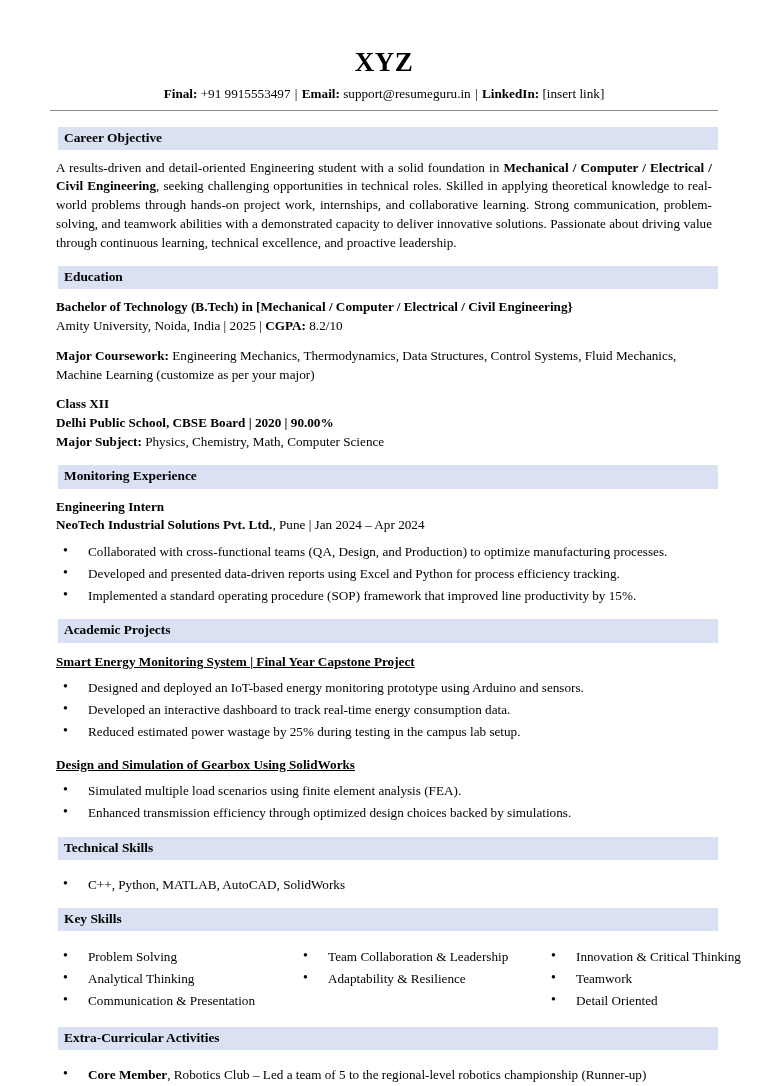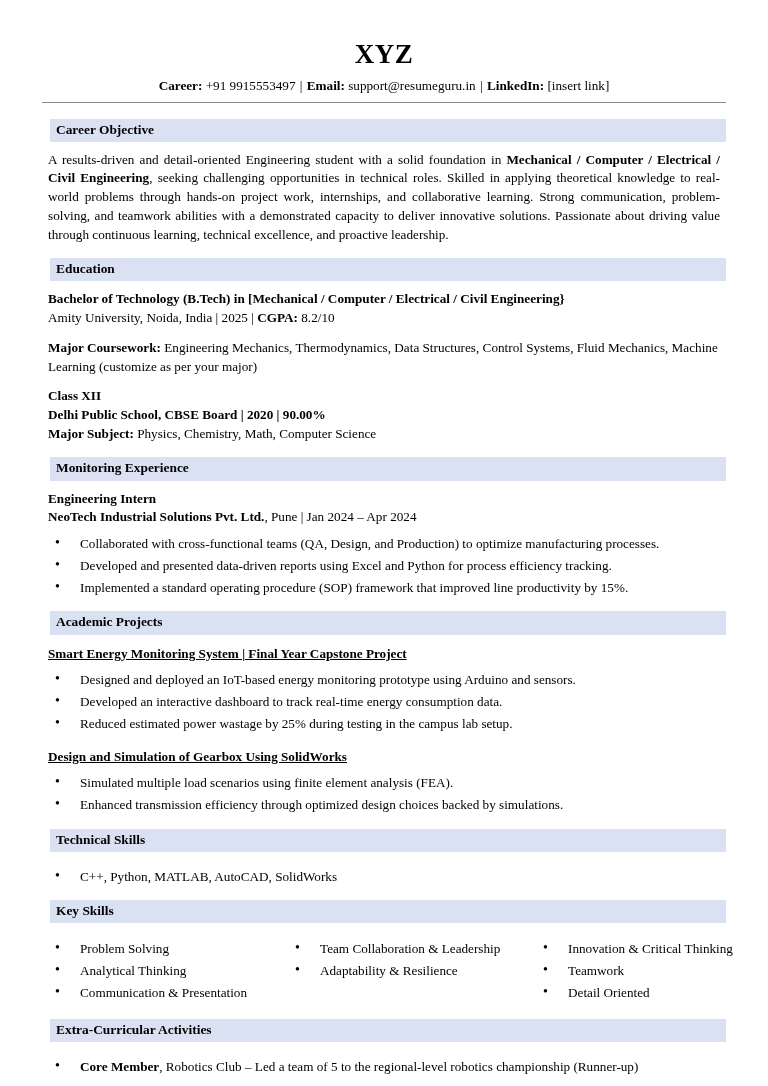--- a/index.html
+++ b/index.html
@@ -12,21 +12,21 @@
     width: 768px;
     height: 1086px;
     font-family: "Liberation Serif", "DejaVu Serif", serif;
     color: #000000;
     -webkit-font-smoothing: antialiased;
   }
 
   .page {
     width: 768px;
     height: 1086px;
-    padding: 4px;
+    padding: 12px;
     position: relative;
     background: #ffffff;
   }
 
   
   .doc-header {
     padding: 36px 38px 0 38px;
   }
   .cand-name {
     text-align: center;
@@ -135,21 +135,21 @@
   .proj-block + .proj-block { margin-top: 14px; }
 </style>
 </head>
 <body>
 
 <div class="page">
 
   <div class="doc-header">
     <div class="cand-name">XYZ</div>
     <div class="contact-line">
-      <span class="lbl">Career:</span>
+      <span class="lbl">Final:</span>
       <span>+91 9915553497</span>
       <span class="contact-sep">|</span>
       <span class="lbl">Email:</span>
       <span class="lnk">support@resumeguru.in</span>
       <span class="contact-sep">|</span>
       <span class="lbl">LinkedIn:</span>
       <span class="lnk">[insert link]</span>
     </div>
     <hr class="header-rule">
   </div>

